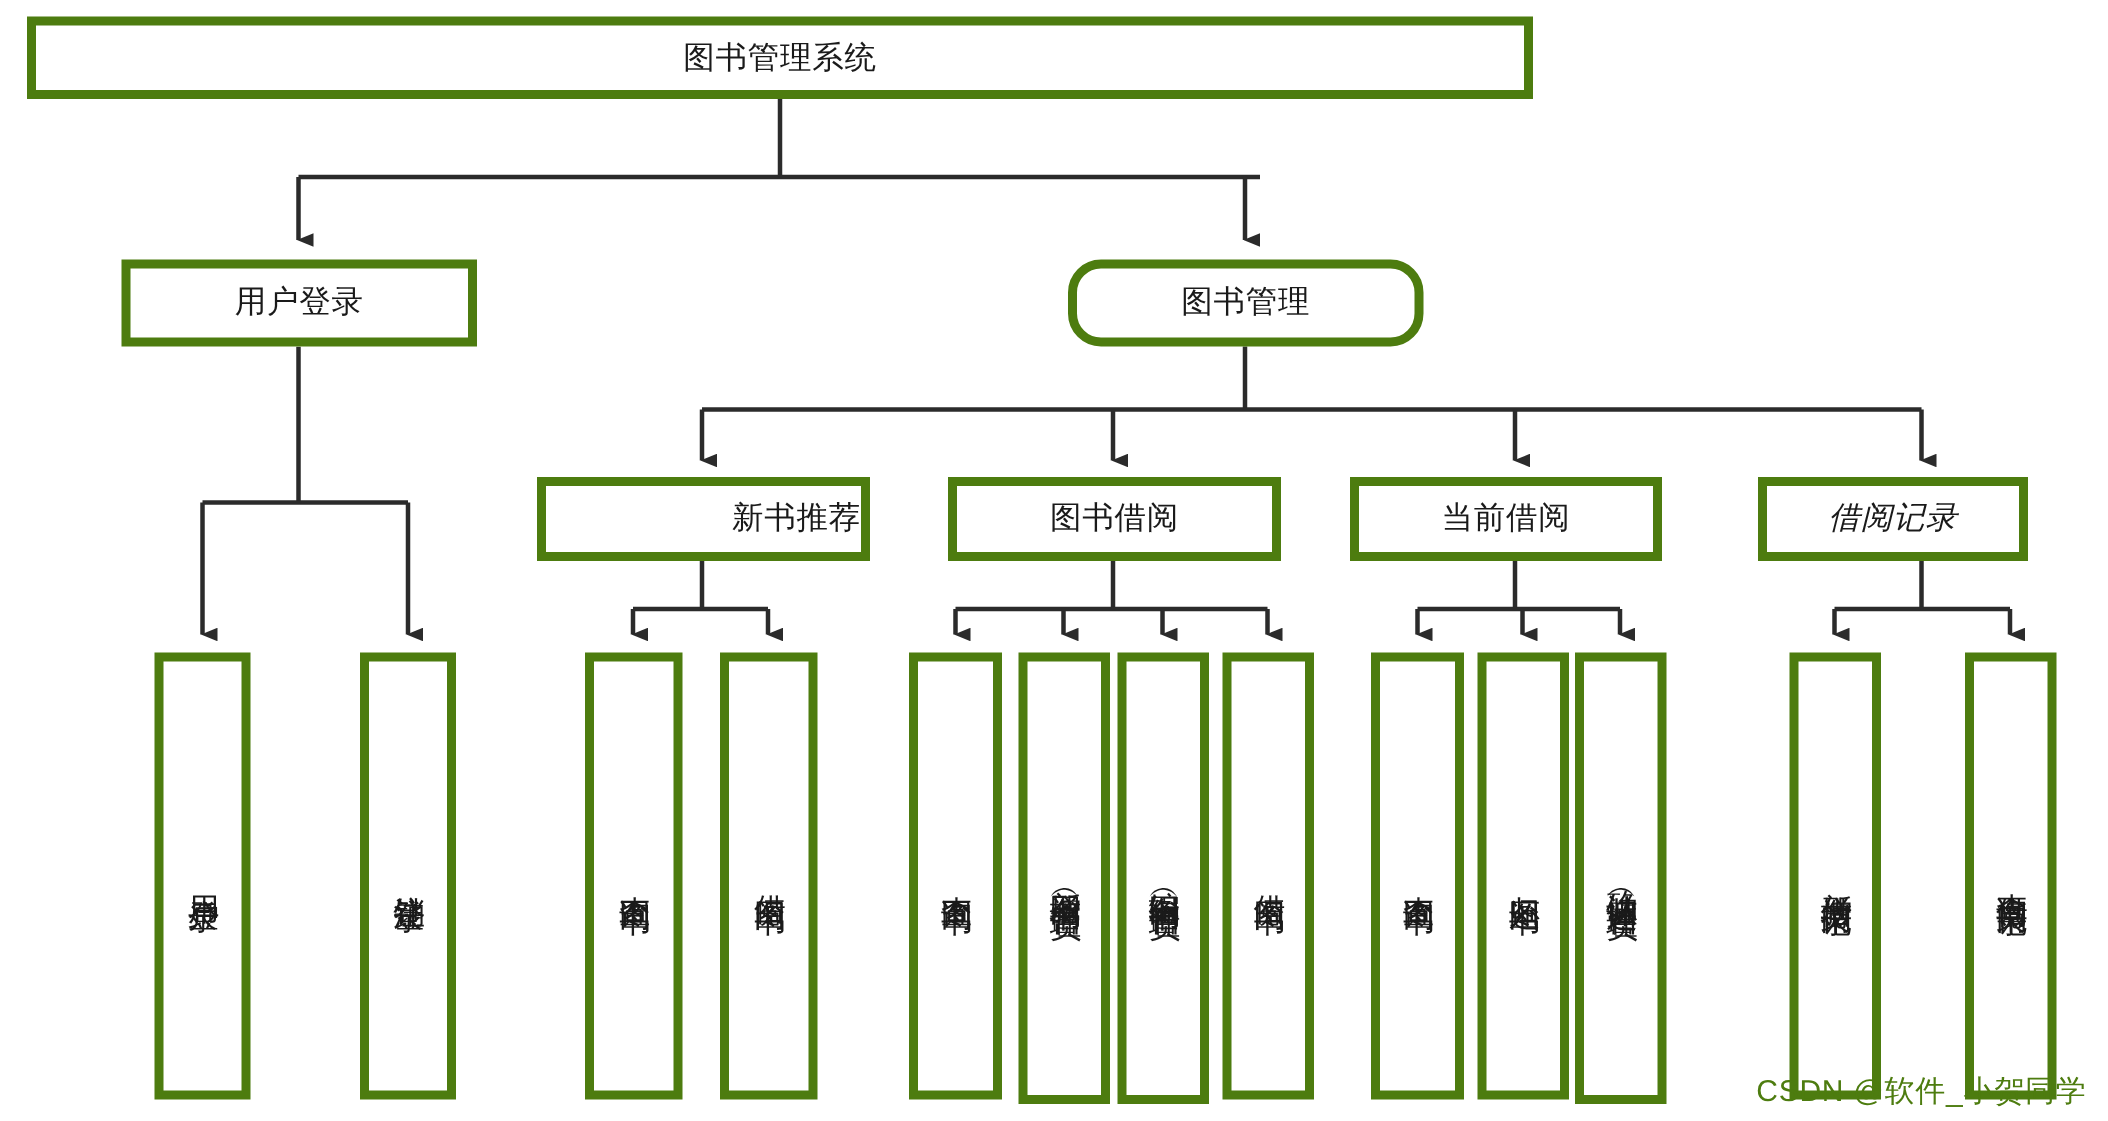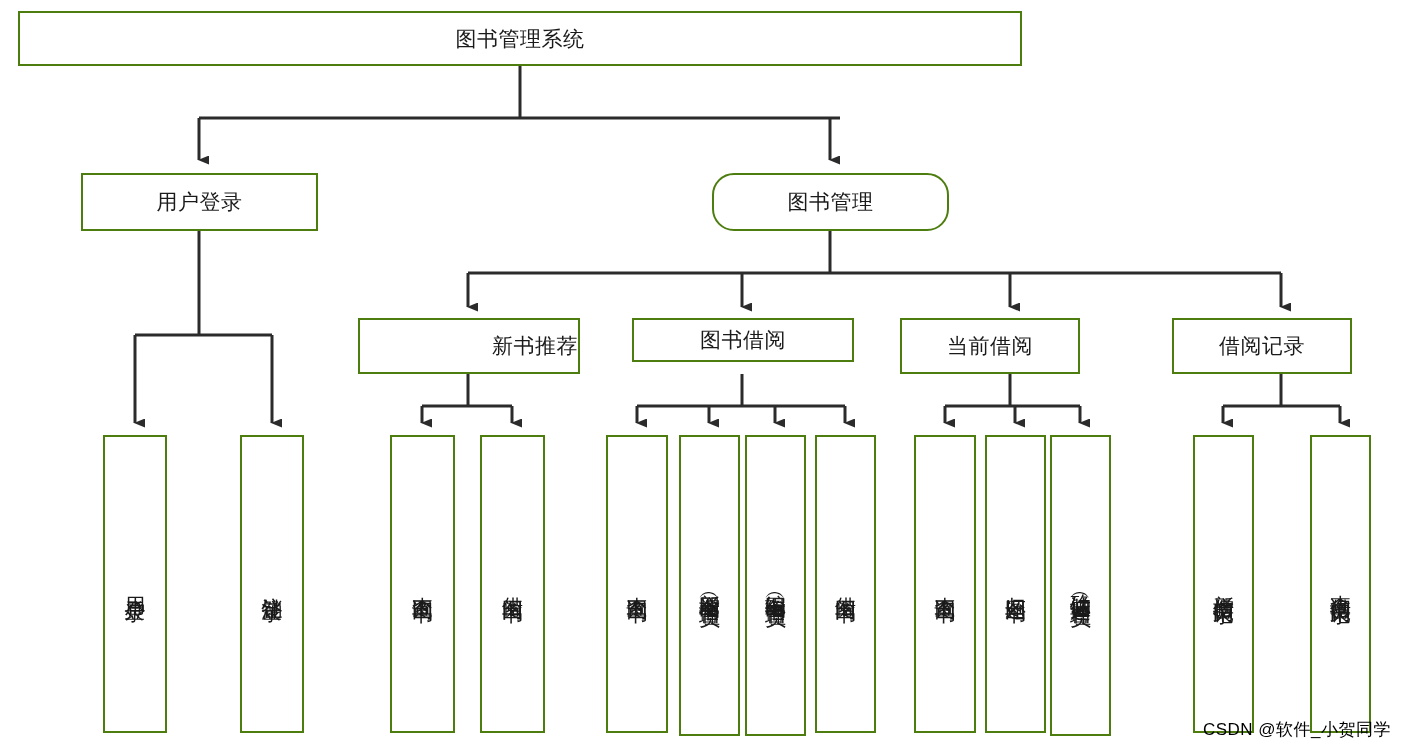--- a/index.html
+++ b/index.html
@@ -19,21 +19,21 @@
     position: absolute;
     left: 0;
     top: 0;
     width: 1405px;
     height: 747px;
     pointer-events: none;
   }
   .node {
     position: absolute;
     box-sizing: border-box;
-    border: 2px solid #4d7c0f;
+    border: 6px solid #4d7c0f;
     background: #ffffff;
     display: flex;
     align-items: center;
     justify-content: center;
     color: #1a1a1a;
   }
   .node .lbl {
     display: block;
     text-align: center;
     line-height: 1.12;
@@ -51,22 +51,22 @@
     text-orientation: upright;
     font-size: 21px;
     line-height: 1.42;
     letter-spacing: 2px;
     white-space: nowrap;
   }
   #watermark {
     position: absolute;
     right: 14px;
     bottom: 6px;
-    font-size: 17px;
-    color: #000000;
+    font-size: 20px;
+    color: #4d7c0f;
     white-space: nowrap;
     letter-spacing: 0.5px;
   }
 </style>
 </head>
 <body>
 
 <div id="canvas">
 
   <svg class="wires" viewBox="0 0 1405 747" xmlns="http://www.w3.org/2000/svg">
@@ -128,29 +128,29 @@
   </div>
 
   <div class="node horiz" style="left:712px; top:173px; width:237px; height:58px;border-radius:22px;">
     <span class="lbl">图书管理</span>
   </div>
 
   <div class="node horiz" style="left:358px; top:318px; width:222px; height:56px;justify-content:flex-end;">
     <span class="lbl">新书推荐</span>
   </div>
 
-  <div class="node horiz" style="left:632px; top:318px; width:222px; height:44px;justify-content:center;">
+  <div class="node horiz" style="left:632px; top:318px; width:222px; height:56px;justify-content:center;">
     <span class="lbl">图书借阅</span>
   </div>
 
-  <div class="node horiz" style="left:900px; top:318px; width:180px; height:56px;">
+  <div class="node horiz" style="left:900px; top:318px; width:208px; height:56px;">
     <span class="lbl">当前借阅</span>
   </div>
 
-  <div class="node horiz" style="left:1172px; top:318px; width:180px; height:56px;">
+  <div class="node horiz" style="left:1172px; top:318px; width:180px; height:56px;font-style:italic;">
     <span class="lbl">借阅记录</span>
   </div>
 
   <div class="node vert" style="left:103px; top:435px; width:64px; height:298px;">
     <span class="lbl">用户登录</span>
   </div>
 
   <div class="node vert" style="left:240px; top:435px; width:64px; height:298px;">
     <span class="lbl">注销登录</span>
   </div>

